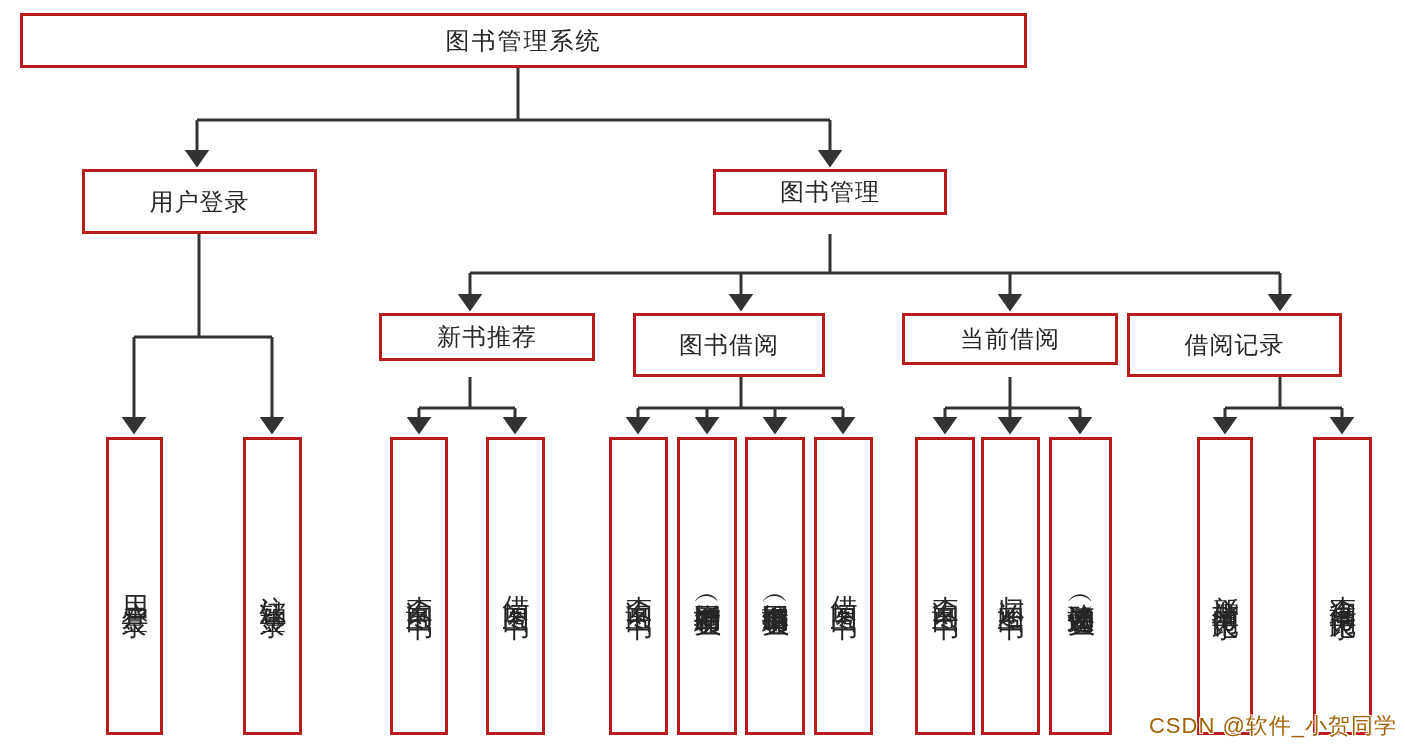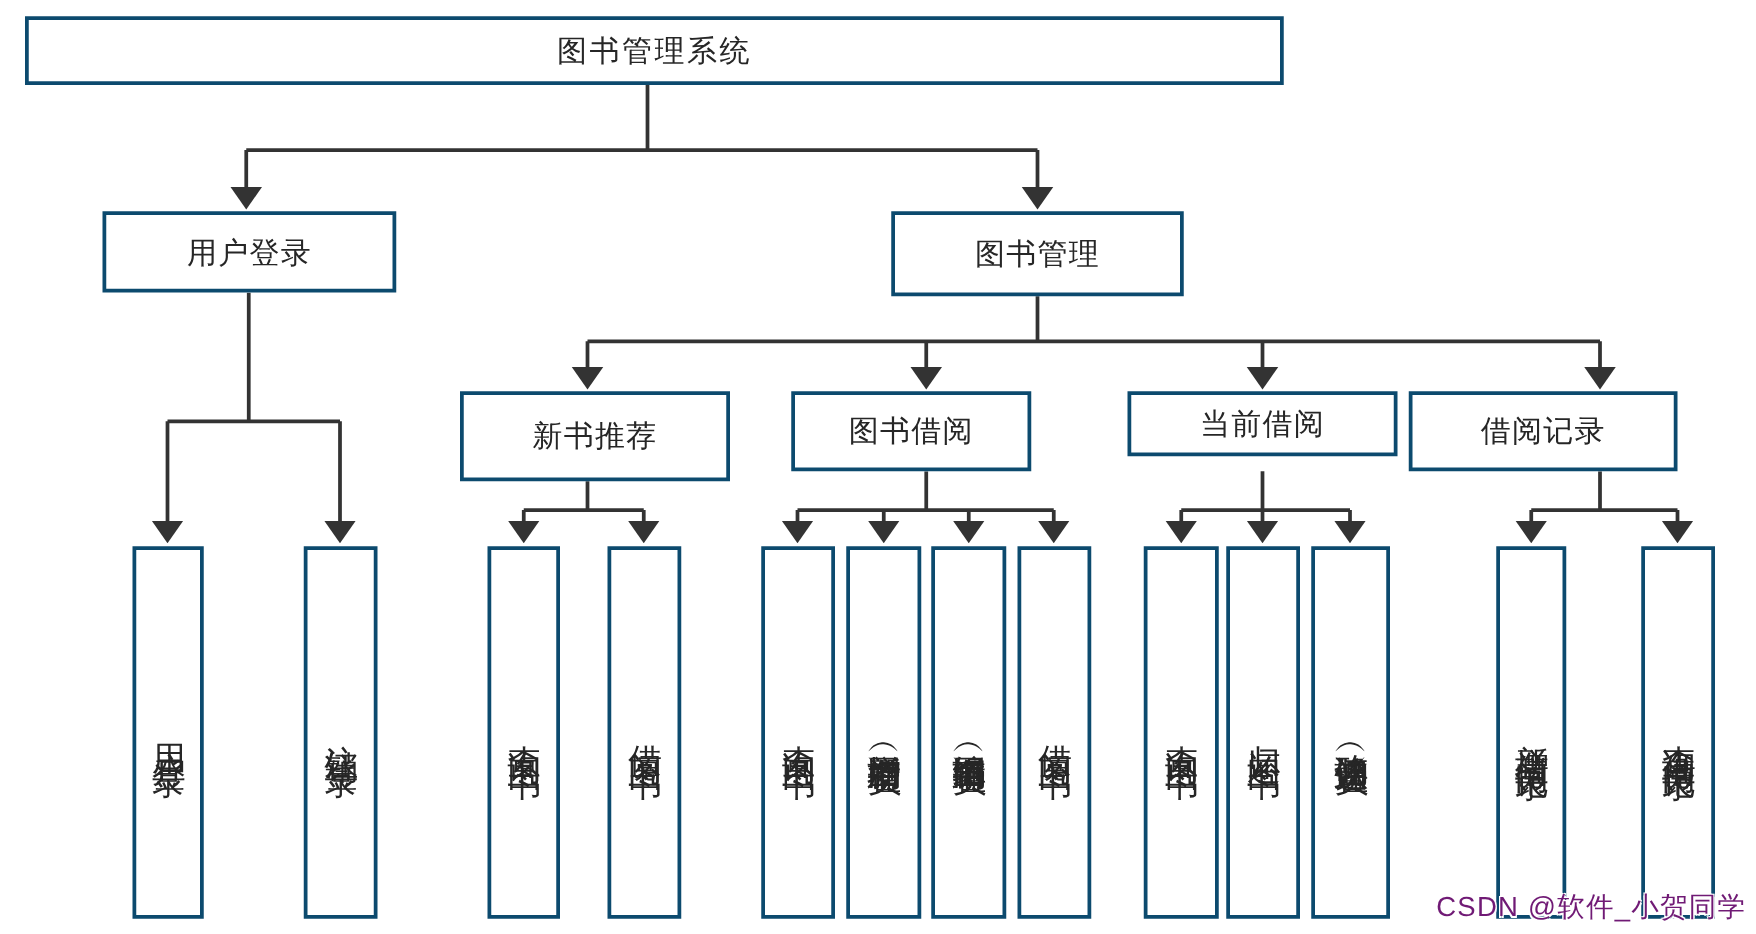--- a/index.html
+++ b/index.html
@@ -18,21 +18,21 @@
   #connectors {
     position: absolute;
     left: 0;
     top: 0;
     z-index: 1;
   }
   .node {
     position: absolute;
     box-sizing: border-box;
     background: #ffffff;
-    border: 3px solid #0c4a6e;
+    border: 3px solid #b91c1c;
     display: flex;
     align-items: center;
     justify-content: center;
     color: #262626;
     z-index: 2;
     text-align: center;
   }
   .node.lvl1 span {
     font-size: 24px;
     letter-spacing: 2px;
@@ -49,21 +49,21 @@
   }
   .node.leaf span.spread { letter-spacing: 6px; }
   .node.leaf span.medium { letter-spacing: 4px; }
   .node.leaf span.long   { letter-spacing: 1px; }
   #watermark {
     position: absolute;
     right: 8px;
     bottom: 6px;
     z-index: 5;
     font-size: 22px;
-    color: #701a75;
+    color: #a16207;
     letter-spacing: 1px;
     text-shadow: 1px 1px 0 #ffffff, -1px -1px 0 #ffffff, 1px -1px 0 #ffffff, -1px 1px 0 #ffffff;
   }
 </style>
 </head>
 <body>
 
 <div id="canvas">
 
   <svg id="connectors" width="1405" height="747" viewBox="0 0 1405 747">
@@ -116,25 +116,25 @@
     </g>
   </svg>
 
   <div class="node lvl1" style="left:20px;top:13px;width:1007px;height:55px">
     <span>图书管理系统</span>
   </div>
 
   <div class="node lvl2" style="left:82px;top:169px;width:235px;height:65px">
     <span>用户登录</span>
   </div>
-  <div class="node lvl2" style="left:713px;top:169px;width:234px;height:68px">
+  <div class="node lvl2" style="left:713px;top:169px;width:234px;height:46px">
     <span>图书管理</span>
   </div>
 
-  <div class="node lvl3" style="left:368px;top:313px;width:216px;height:72px">
+  <div class="node lvl3" style="left:379px;top:313px;width:216px;height:48px">
     <span>新书推荐</span>
   </div>
   <div class="node lvl3" style="left:633px;top:313px;width:192px;height:64px">
     <span>图书借阅</span>
   </div>
   <div class="node lvl3" style="left:902px;top:313px;width:216px;height:52px">
     <span>当前借阅</span>
   </div>
   <div class="node lvl3" style="left:1127px;top:313px;width:215px;height:64px">
     <span>借阅记录</span>

